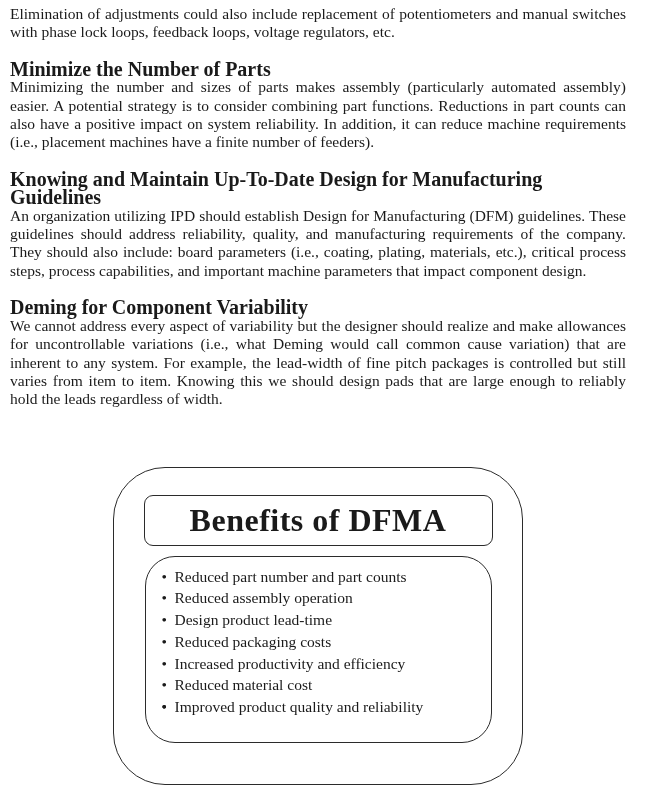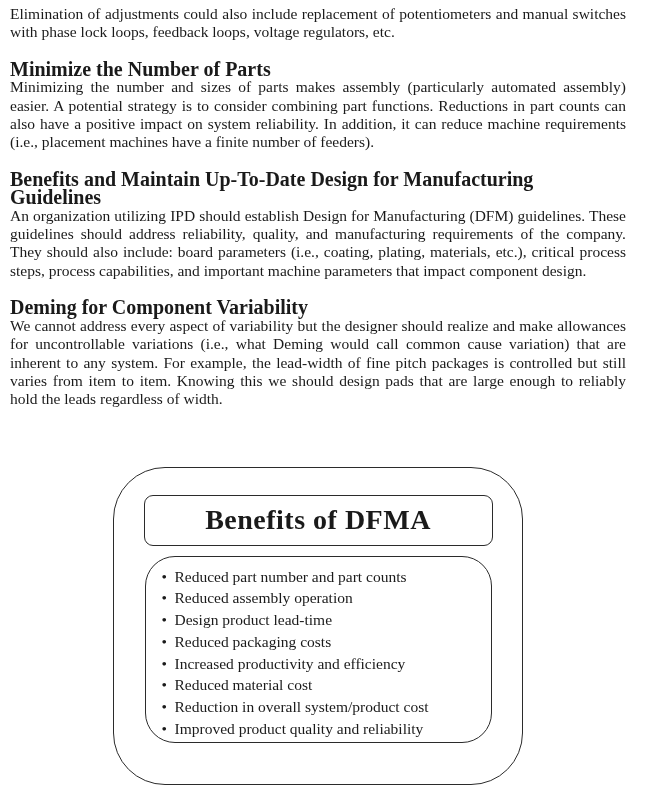--- a/index.html
+++ b/index.html
@@ -47,21 +47,21 @@
     margin: 0 auto;
     box-sizing: border-box;
     border: 1.4px solid #2b2b2b;
     border-radius: 9px;
     display: flex;
     align-items: center;
     justify-content: center;
   }
   .figure-title {
     font-weight: bold;
-    font-size: 28px;
+    font-size: 32px;
     line-height: 1;
     letter-spacing: 0.5px;
     white-space: nowrap;
   }
   .benefits-list {
     width: 347px;
     height: 187px;
     margin: 10px auto 0 auto;
     box-sizing: border-box;
     border: 1.4px solid #2b2b2b;
@@ -89,21 +89,21 @@
 <div class="page">
 
   <p class="para">Elimination of adjustments could also include replacement of potentiometers and manual switches with phase lock loops, feedback loops, voltage regulators, etc.</p>
 
   <section>
     <h3 class="section-heading">Minimize the Number of Parts</h3>
     <p class="para">Minimizing the number and sizes of parts makes assembly (particularly automated assembly) easier.  A potential strategy is to consider combining part functions. Reductions in part counts can also have a positive impact on system reliability. In addition, it can reduce machine requirements (i.e., placement machines have a finite number of feeders).</p>
   </section>
 
   <section>
-    <h3 class="section-heading">Benefits and Maintain Up-To-Date Design for Manufacturing Guidelines</h3>
+    <h3 class="section-heading">Knowing and Maintain Up-To-Date Design for Manufacturing Guidelines</h3>
     <p class="para">An organization utilizing IPD should establish Design for Manufacturing (DFM) guidelines. These guidelines should address reliability, quality, and manufacturing requirements of the company. They should also include: board parameters (i.e., coating, plating, materials, etc.), critical process steps, process capabilities, and important machine parameters that impact component design.</p>
   </section>
 
   <section>
     <h3 class="section-heading">Deming for Component Variability</h3>
     <p class="para">We cannot address every aspect of variability but the designer should realize and make allowances for uncontrollable variations (i.e., what Deming would call common cause variation) that are inherent to any system. For example, the lead-width of fine pitch packages is controlled but still varies from item to item. Knowing this we should design pads that are large enough to reliably hold the leads regardless of width.</p>
   </section>
 
   <figure class="figure-wrap">
     <div class="figure-outer">
@@ -132,21 +132,20 @@
         <li class="benefit-item">
           <span class="dot">•</span>
           <span>Increased productivity and efficiency</span>
         </li>
         <li class="benefit-item">
           <span class="dot">•</span>
           <span>Reduced material cost</span>
         </li>
         <li class="benefit-item">
           <span class="dot">•</span>
-          <span>Reduction in overall system/product cost</span>
         </li>
         <li class="benefit-item">
           <span class="dot">•</span>
           <span>Improved product quality and reliability</span>
         </li>
       </ul>
 
     </div>
   </figure>
 

